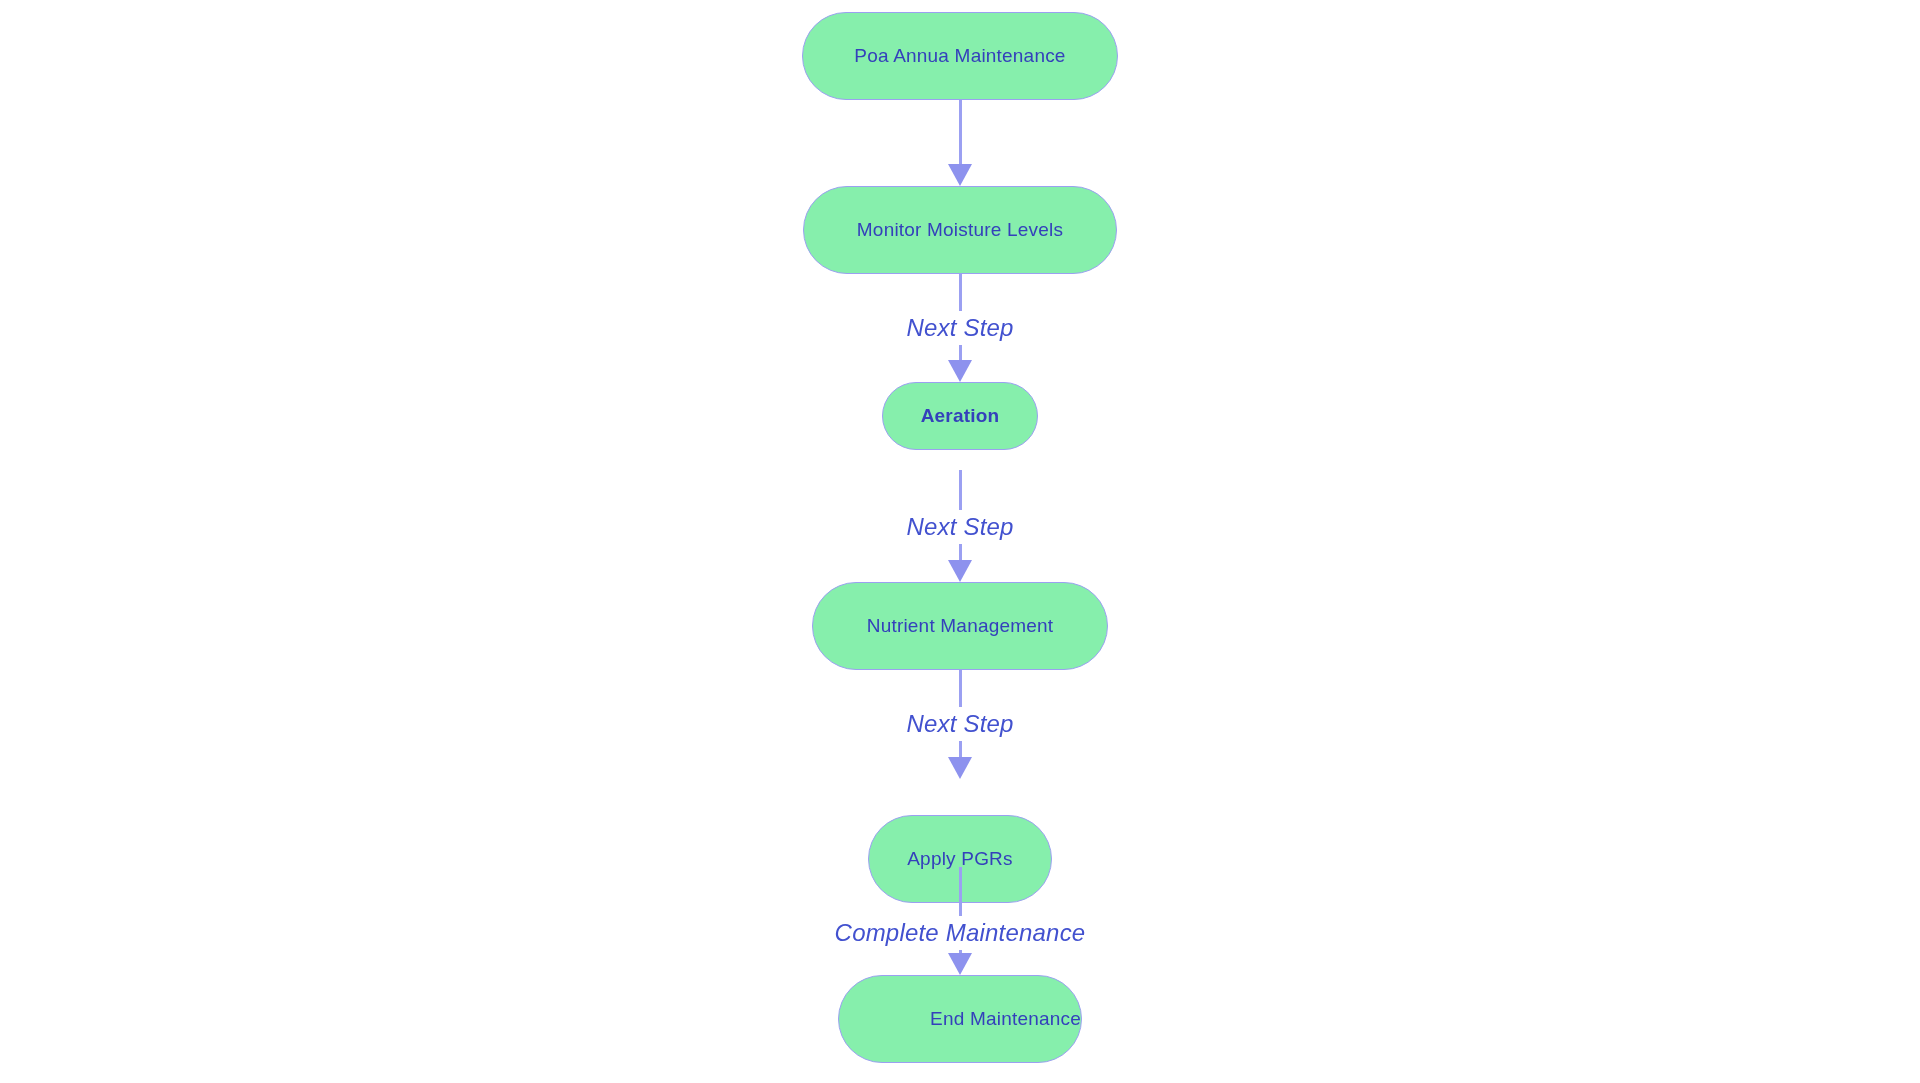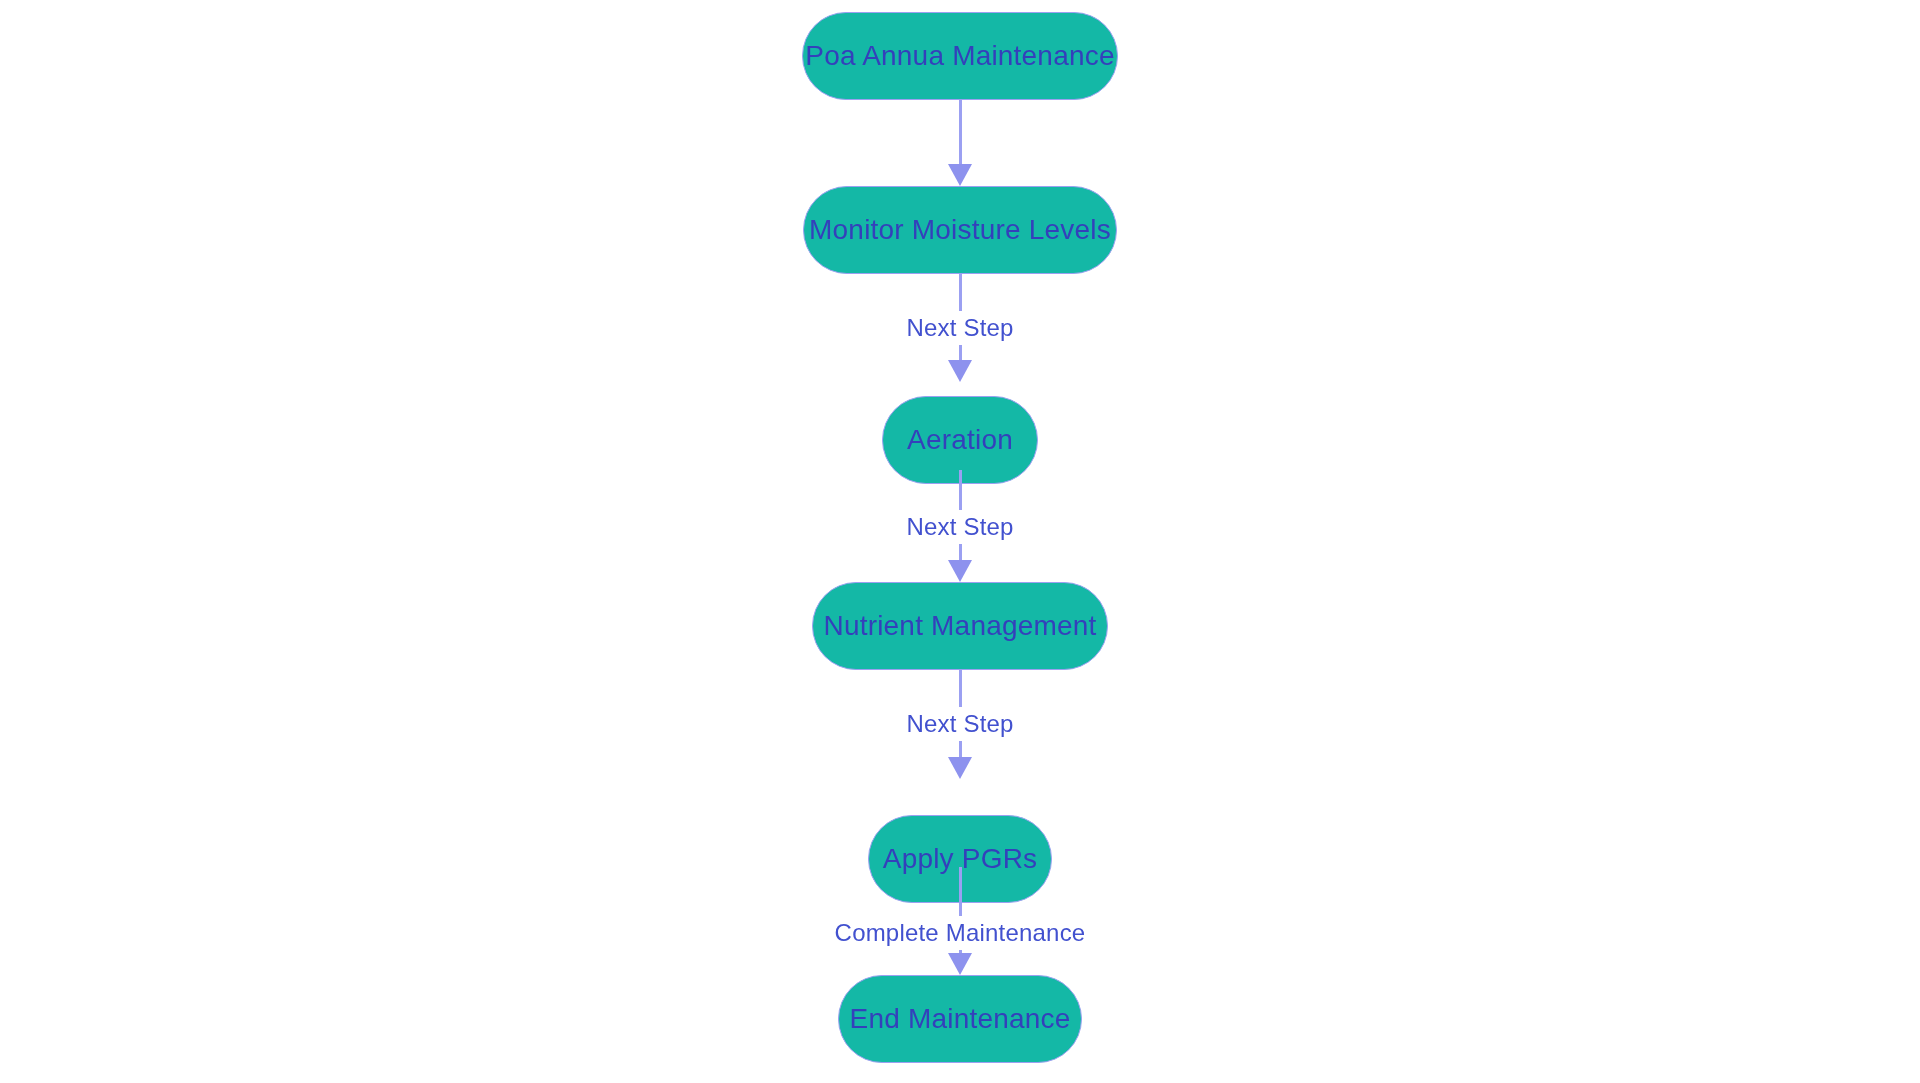--- a/index.html
+++ b/index.html
@@ -13,36 +13,36 @@
     width: 1920px;
     height: 1083px;
     background: #ffffff;
     overflow: hidden;
   }
   .node {
     position: absolute;
     display: flex;
     align-items: center;
     justify-content: center;
-    background: #14b8a6;
+    background: #86efac;
     border: 1.5px solid #9ba0f1;
     border-radius: 44px;
     color: #3440bb;
-    font-size: 28px;
+    font-size: 19px;
     letter-spacing: 0.2px;
     box-sizing: border-box;
     text-align: center;
     white-space: nowrap;
   }
   .n1 { left: 802px; top: 12px;  width: 316px; height: 88px; }
   .n2 { left: 803px; top: 186px; width: 314px; height: 88px; }
-  .n3 { left: 882px; top: 396px; width: 156px; height: 88px; }
+  .n3 { left: 882px; top: 382px; width: 156px; height: 68px; font-weight: bold; }
   .n4 { left: 812px; top: 582px; width: 296px; height: 88px; text-align: right; }
   .n5 { left: 868px; top: 779px; width: 184px; height: 88px; margin-top: 36px; }
-  .n6 { left: 838px; top: 975px; width: 244px; height: 88px; }
+  .n6 { left: 838px; top: 975px; width: 244px; height: 88px; justify-content: flex-end; }
 
   .edge-line {
     position: absolute;
     left: 959px;
     width: 3px;
     background: #9ba0f2;
   }
   .l1 { top: 100px; height: 64px; }
   .l2 { top: 274px; height: 86px; }
   .l3 { top: 470px; height: 90px; }
@@ -71,20 +71,21 @@
     height: 34px;
     line-height: 34px;
     padding: 0 8px;
     background: #ffffff;
     color: #4251cf;
     font-size: 24px;
     letter-spacing: 0.2px;
     white-space: nowrap;
     z-index: 2;
     text-align: center;
+    font-style: italic;
   }
   .lbl2 { top: 311px; }
   .lbl3 { top: 510px; }
   .lbl4 { top: 707px; }
   .lbl5 { top: 904px; margin-top: 12px; }
 </style>
 </head>
 <body>
 
 <div class="canvas">

